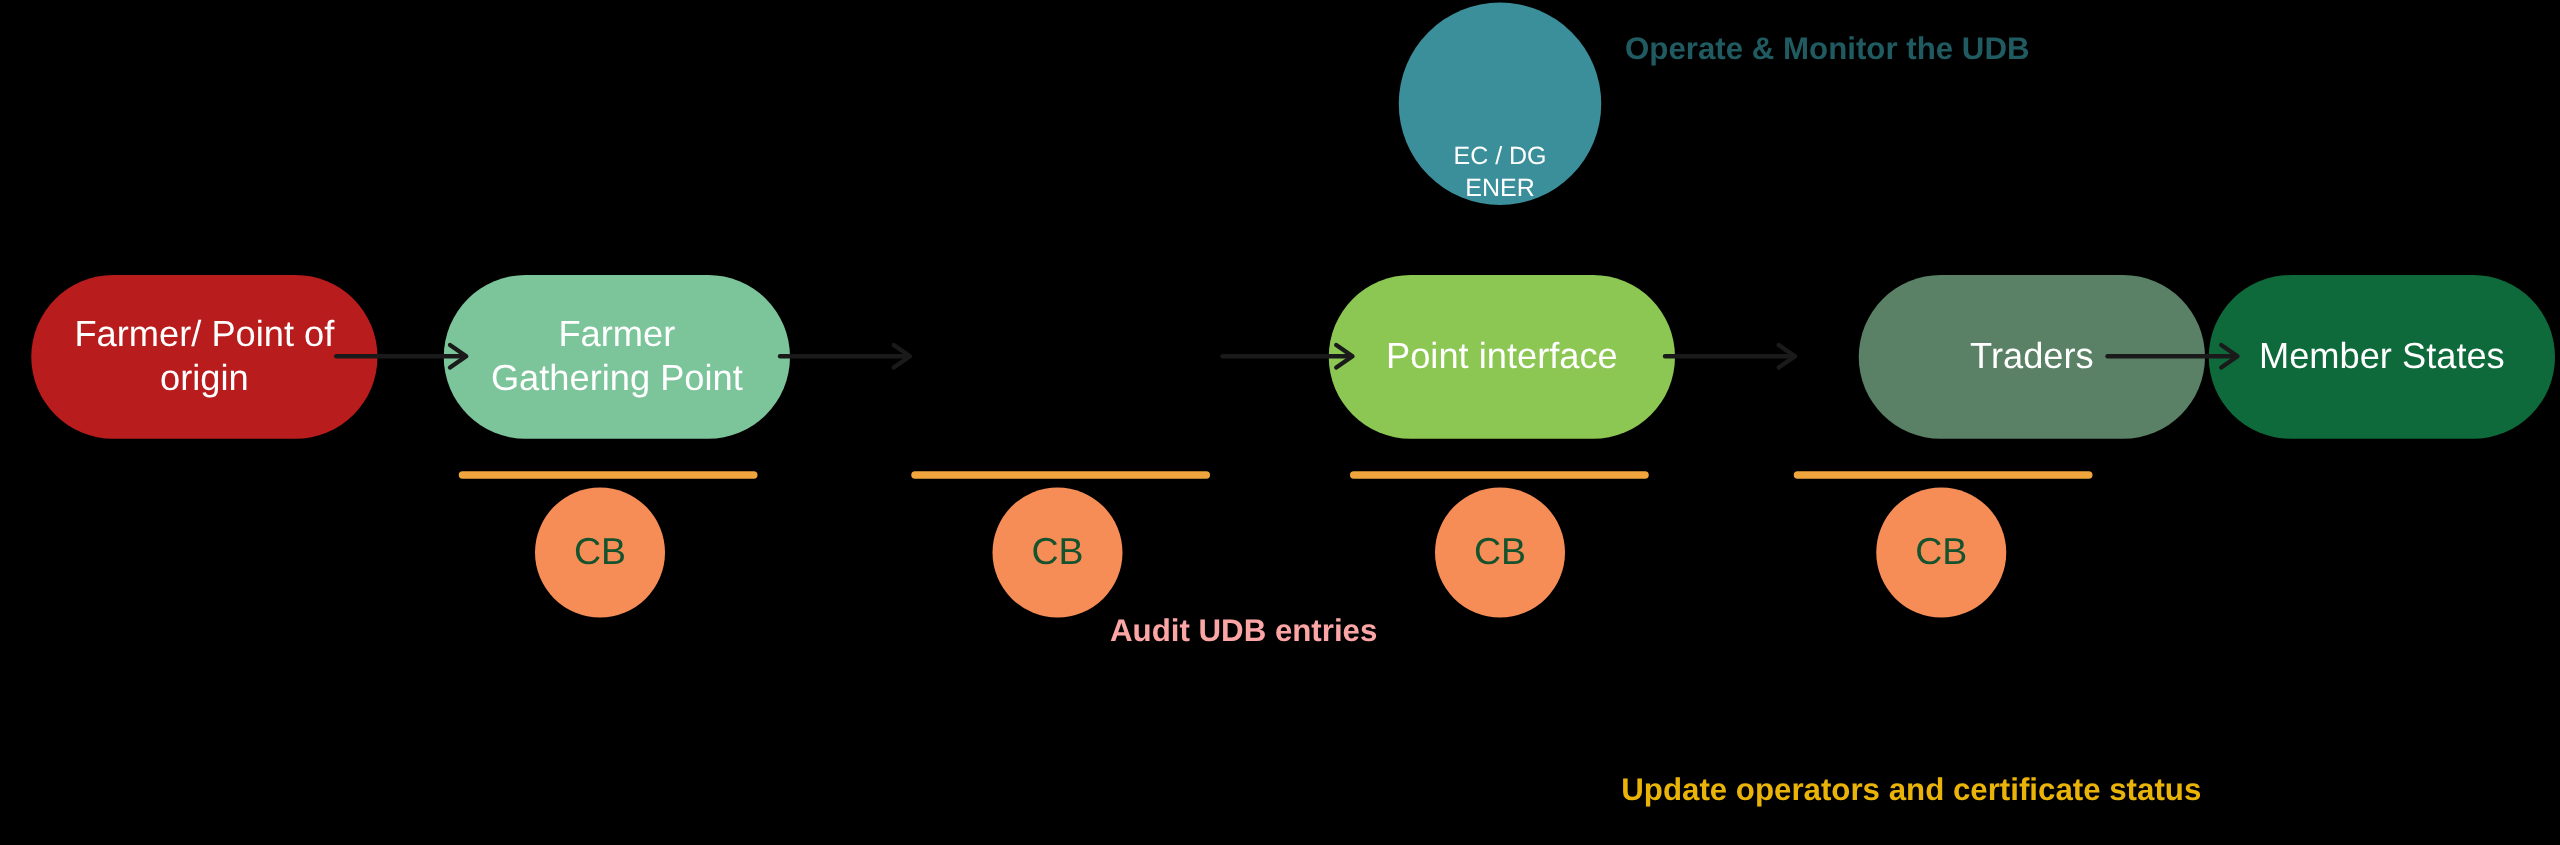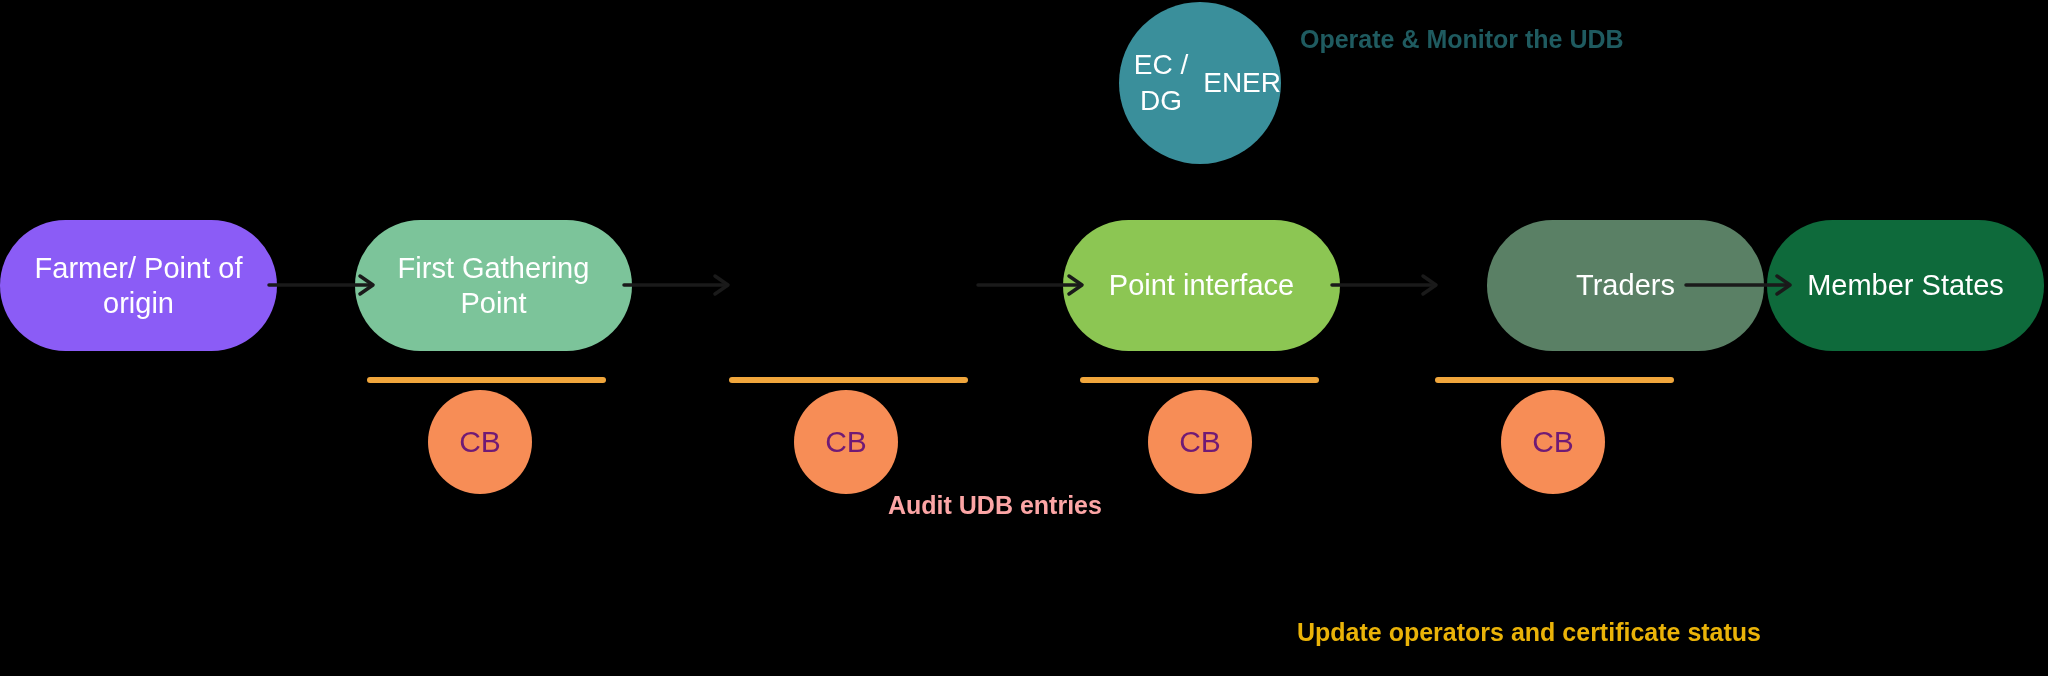--- a/index.html
+++ b/index.html
@@ -61,63 +61,63 @@
 
   .cb {
     position: absolute;
     top: 390px;
     width: 104px;
     height: 104px;
     border-radius: 50%;
     display: flex;
     align-items: center;
     justify-content: center;
-    color: #701a75;
+    color: #14532d;
     font-size: 30px;
   }
   .cb.c0 { left: 428px; }
   .cb.c1 { left: 794px; }
   .cb.c2 { left: 1148px; }
   .cb.c3 { left: 1501px; }
 
   .bigcircle {
     position: absolute;
     border-radius: 50%;
     display: flex;
-    flex-direction: row;
+    flex-direction: column;
     align-items: center;
-    justify-content: center;
+    justify-content: flex-end;
     text-align: center;
     color: #fff;
-    font-size: 28px;
+    font-size: 20px;
     line-height: 1.3;
   }
   .ec { left: 1119px; top: 2px; width: 162px; height: 162px; }
   .vs { left: 1123px; top: 512px; width: 158px; height: 158px; }
 
   .note {
     position: absolute;
     font-weight: bold;
     font-size: 25px;
     white-space: nowrap;
   }
   .note-operate { left: 1300px; top: 25px; }
   .note-audit   { left: 888px;  top: 491px; }
   .note-update  { left: 1297px; top: 618px; }
 </style>
 </head>
 <body>
 
 <div class="stage">
 
-  <div class="pill n0" style="background-color: #8b5cf6;">
+  <div class="pill n0" style="background-color: #b91c1c; margin-left: 25px;">
     <span>Farmer/ Point of origin</span>
   </div>
   <div class="pill n1" style="background-color: rgb(124, 196, 154);">
-    <span>First Gathering Point</span>
+    <span>Farmer Gathering Point</span>
   </div>
   <div class="pill n3" style="background-color: rgb(140, 198, 83);">
     <span>Point interface</span>
   </div>
   <div class="pill n4" style="background-color: rgb(90, 128, 101);">
     <span>Traders</span>
   </div>
   <div class="pill n5" style="background-color: rgb(14, 106, 59);">
     <span>Member States</span>
   </div>

